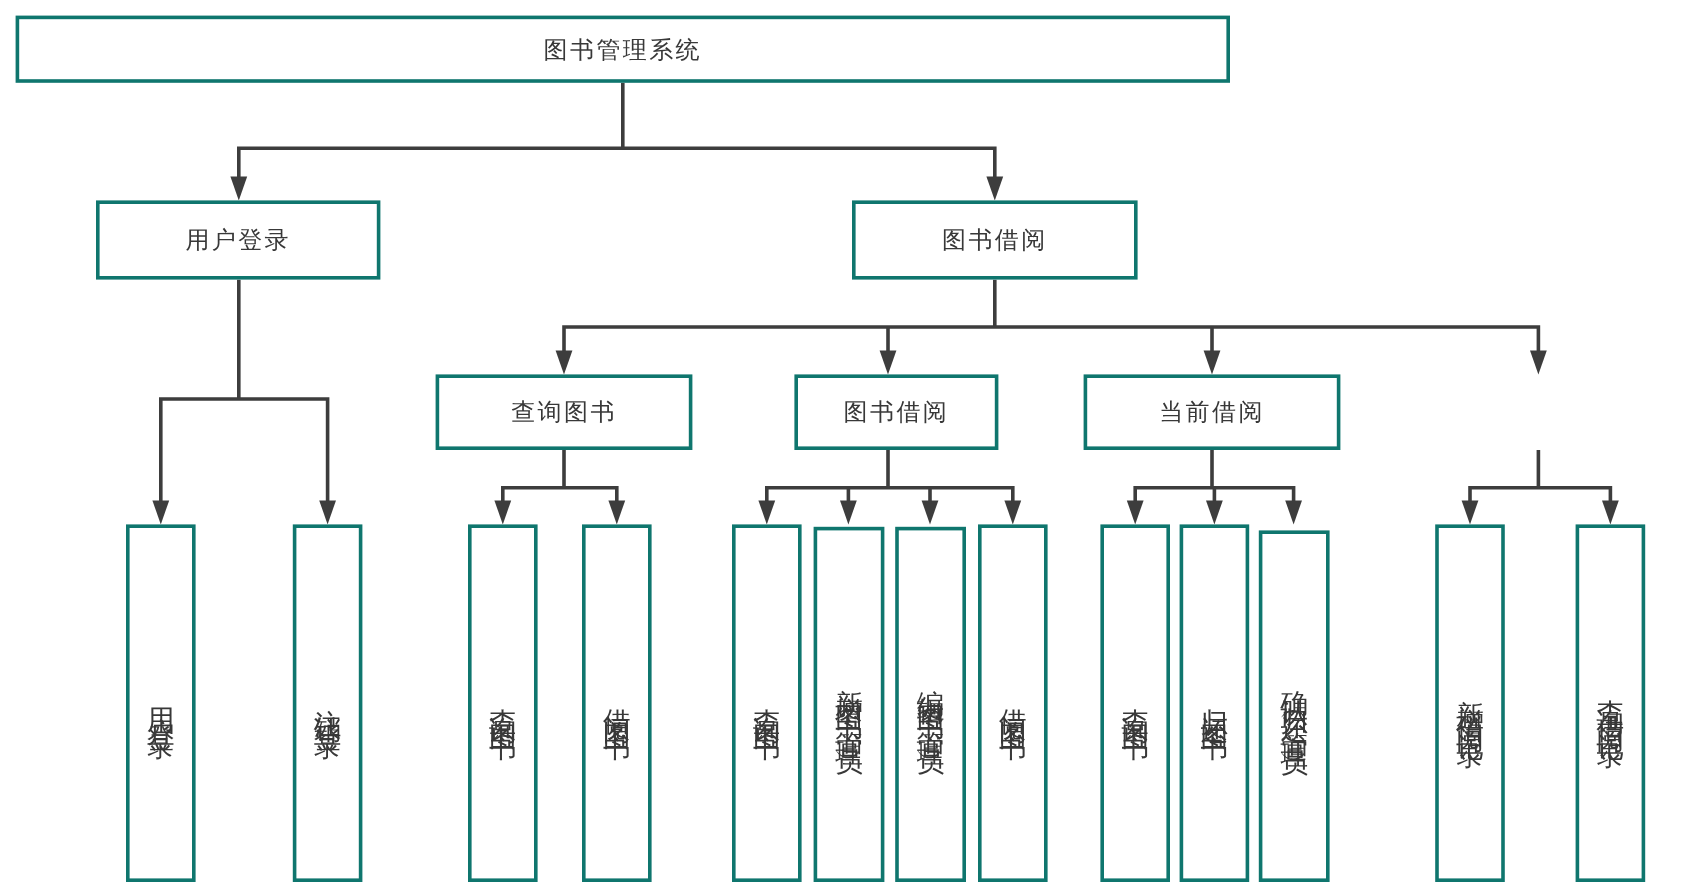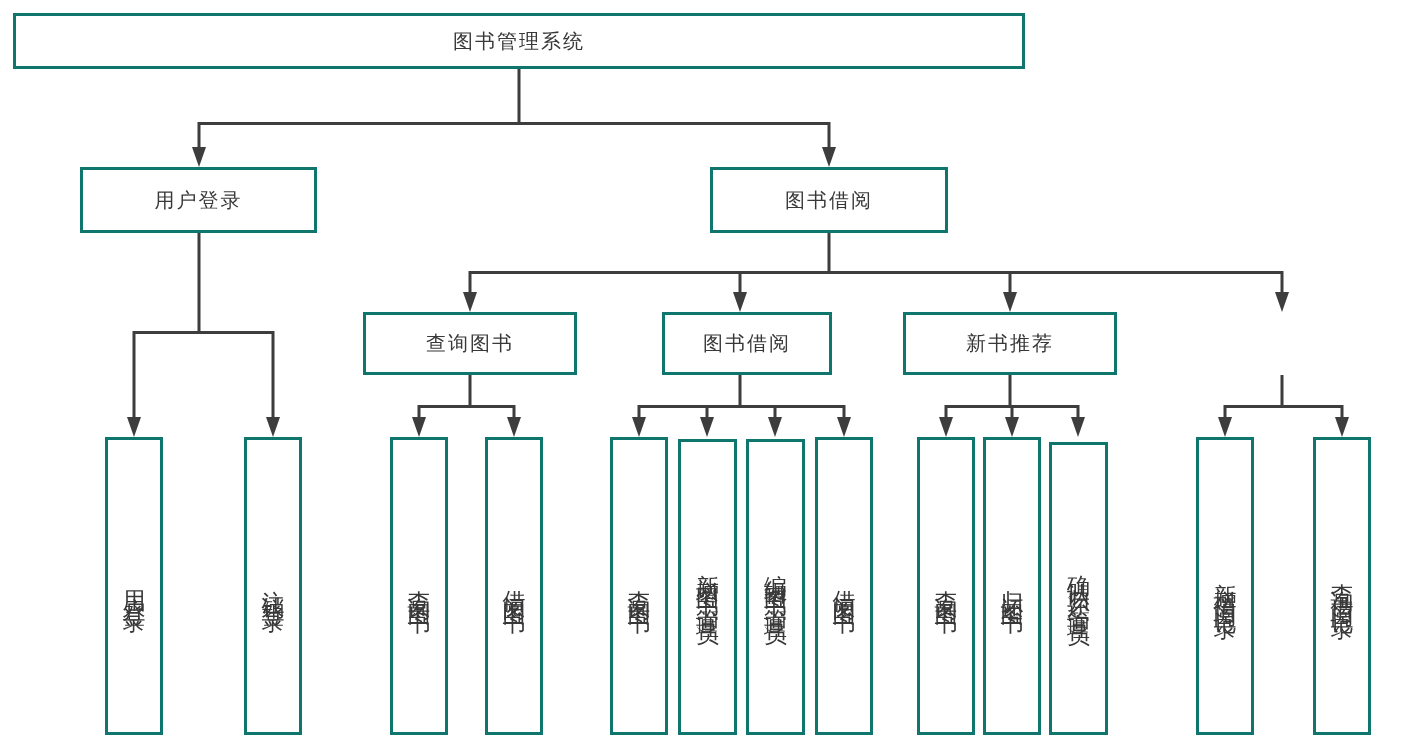--- a/index.html
+++ b/index.html
@@ -95,21 +95,21 @@
     </g>
   </svg>
 
   <div class="box h" style="left:13px;top:13px;width:1012px;height:56px">图书管理系统</div>
 
   <div class="box h" style="left:80px;top:167px;width:237px;height:66px">用户登录</div>
   <div class="box h" style="left:710px;top:167px;width:238px;height:66px">图书借阅</div>
 
   <div class="box h" style="left:363px;top:312px;width:214px;height:63px">查询图书</div>
   <div class="box h" style="left:662px;top:312px;width:170px;height:63px">图书借阅</div>
-  <div class="box h" style="left:903px;top:312px;width:214px;height:63px">新书推荐</div>
+  <div class="box h" style="left:903px;top:312px;width:214px;height:63px">当前借阅</div>
 
   <div class="box v" style="left:105px;top:437px;width:58px;height:298px">用户登录</div>
   <div class="box v" style="left:244px;top:437px;width:58px;height:298px">注销登录</div>
 
   <div class="box v" style="left:390px;top:437px;width:58px;height:298px">查询图书</div>
   <div class="box v" style="left:485px;top:437px;width:58px;height:298px">借阅图书</div>
 
   <div class="box v" style="left:610px;top:437px;width:58px;height:298px">查询图书</div>
   <div class="box v" style="left:678px;top:439px;width:59px;height:296px">新增图书（管理员）</div>
   <div class="box v" style="left:746px;top:439px;width:59px;height:296px">编辑图书（管理员）</div>

